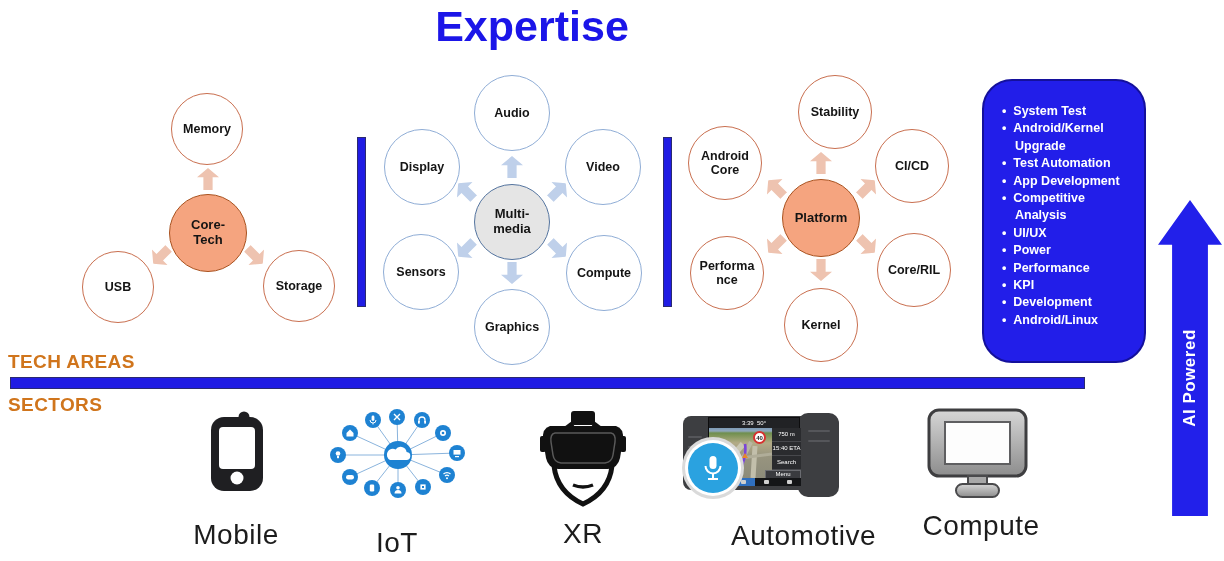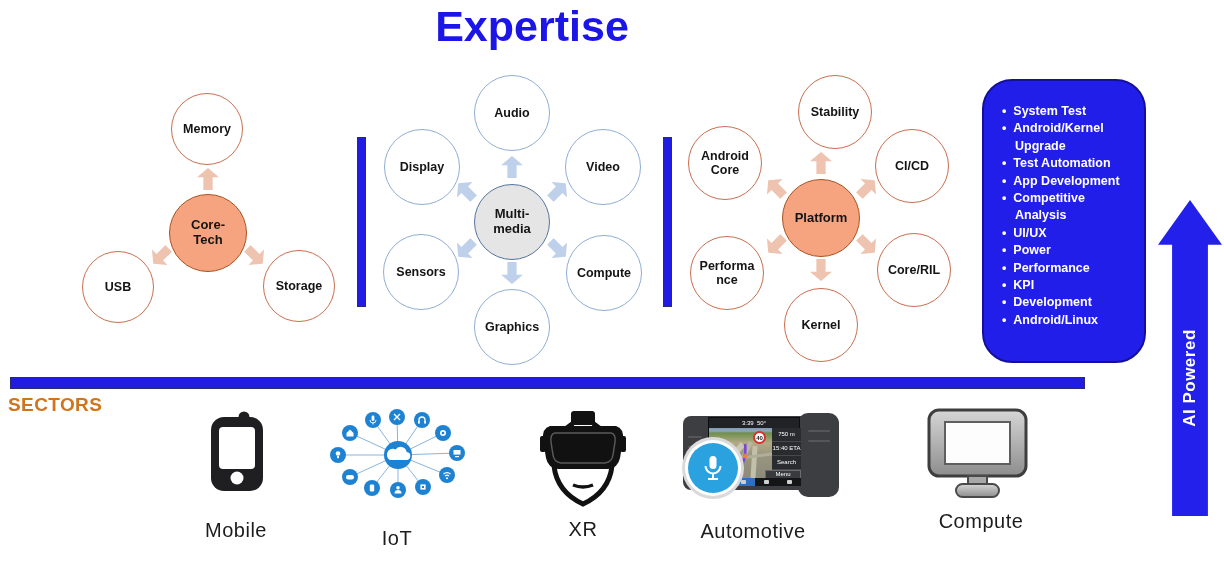--- a/index.html
+++ b/index.html
@@ -42,21 +42,21 @@
   .ai-arrow { position:absolute; left:1158px; top:200px; width:64px; height:316px;
               background:#2220ea; clip-path:polygon(50% 0,100% 14.2%,78% 14.2%,78% 100%,22% 100%,22% 14.2%,0 14.2%);
               display:flex; align-items:center; justify-content:center; }
   .ai-arrow span { transform:rotate(-90deg); white-space:nowrap; color:#fff;
                    font-weight:bold; font-size:17px; letter-spacing:0.5px; margin-top:40px; }
 
   .h-orange { position:absolute; color:#d0751c; font-weight:800; font-size:19px; letter-spacing:0.4px; }
   .hbar { position:absolute; left:10px; top:377px; width:1075px; height:12px;
           background:#201ce4; border:1px solid #2a2a70; }
 
-  .sec-label { position:absolute; text-align:center; color:#1c1c1c; font-size:20px; letter-spacing:0.5px; }
+  .sec-label { position:absolute; text-align:center; color:#1c1c1c; font-size:28px; letter-spacing:0.5px; }
 
   
   .auto { position:absolute; left:680px; top:408px; width:162px; height:98px; }
   .au-body { position:absolute; left:3px; top:8px; width:156px; height:74px; background:#3d3e41; border-radius:8px; }
   .au-wing-r { position:absolute; left:118px; top:5px; width:41px; height:84px; background:#3d3e41; border-radius:10px; }
   .au-mark { position:absolute; height:2px; background:#55565a; border-radius:1px; }
   .au-screen { position:absolute; left:28px; top:9px; width:92px; height:68px; background:#1b1c1e; border:1px solid #0d0d0e; }
   .au-top { position:absolute; left:0; top:0; width:100%; height:10px; background:#212225;
             color:#fff; font-size:6px; text-align:center; line-height:10px; }
   .au-map { position:absolute; left:0; top:10px; width:63px; height:50px;
@@ -172,20 +172,21 @@
       <li>KPI</li>
       <li>Development</li>
       <li>Android/Linux</li>
     </ul>
   </div>
 
   <div class="ai-arrow">
     <span>AI Powered</span>
   </div>
 
+  <div class="h-orange" style="left:8px;top:351px">TECH AREAS</div>
   <div class="hbar"></div>
   <div class="h-orange" style="left:8px;top:394px">SECTORS</div>
 
   <svg style="position:absolute;left:209px;top:410px" width="56" height="84" viewBox="0 0 56 84">
     <circle cx="35" cy="7" r="5.5" fill="#1f1f22"></circle>
     <rect x="2" y="7" width="52" height="74" rx="13" fill="#1f1f22"></rect>
     <rect x="10" y="17" width="36" height="42" rx="4" fill="#fff"></rect>
     <circle cx="28" cy="68" r="6.5" fill="#fff"></circle>
   </svg>
   <div class="sec-label" style="left:186px;top:519px;width:100px">Mobile</div>
@@ -330,21 +331,21 @@
     </div>
     <div class="au-mic">
       <svg width="24" height="28" viewBox="0 0 24 28">
         <rect x="8.5" y="2" width="7" height="13" rx="3.5" fill="#fff"></rect>
         <path d="M4.5,12 a7.5,7.5 0 0 0 15,0" fill="none" stroke="#fff" stroke-width="2"></path>
         <line x1="12" y1="20" x2="12" y2="24" stroke="#fff" stroke-width="2"></line>
         <line x1="7" y1="25" x2="17" y2="25" stroke="#fff" stroke-width="2"></line>
       </svg>
     </div>
   </div>
-  <div class="sec-label" style="left:683px;top:520px;width:140px">Automotive</div>
+  <div class="sec-label" style="left:731px;top:520px;width:140px">Automotive</div>
 
   <svg style="position:absolute;left:925px;top:408px" width="105" height="92" viewBox="0 0 105 92">
     <defs>
       <linearGradient id="mgrad" x1="0" y1="0" x2="0" y2="1">
         <stop offset="0" stop-color="#d6d6d6"></stop>
           <stop offset="1" stop-color="#8d8d8d"></stop>
       </linearGradient>
     </defs>
     <rect x="4" y="2" width="97" height="66" rx="10" fill="url(#mgrad)" stroke="#3e3e40" stroke-width="3"></rect>
     <rect x="20" y="14" width="65" height="42" fill="#fdfdfd" stroke="#5f5f61" stroke-width="2"></rect>

